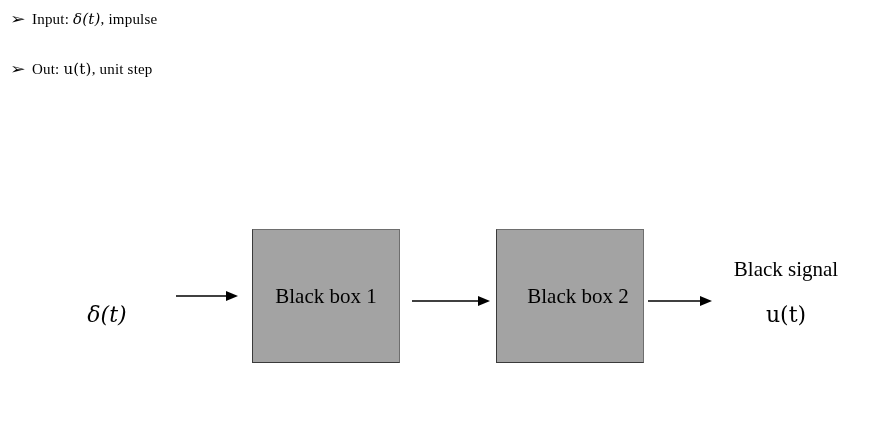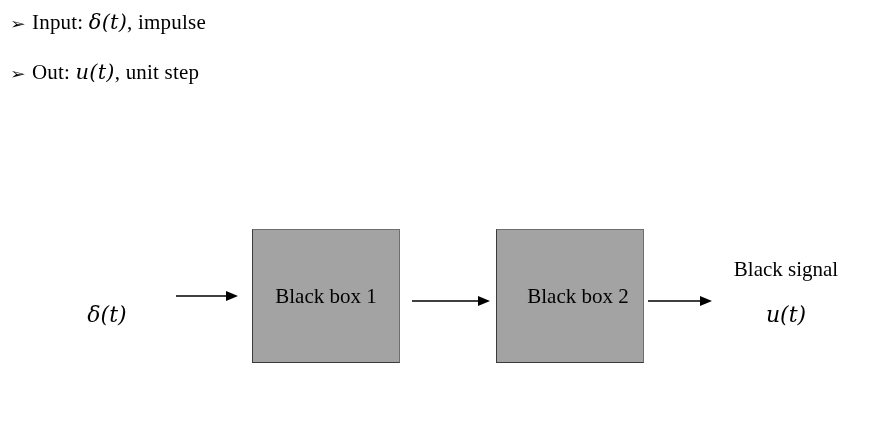--- a/index.html
+++ b/index.html
@@ -31,25 +31,24 @@
     font-size: 15px;
     line-height: 1;
     color: #000000;
     width: 22px;
     display: inline-block;
     transform: scaleX(1.25);
     transform-origin: left center;
   }
   .bullet-text {
     font-family: "Liberation Serif", "DejaVu Serif", serif;
-    font-size: 21px;
+    font-size: 15px;
     letter-spacing: .2px;
   }
   .mathit {
-    font-style: italic;
     font-family: "DejaVu Serif", "Liberation Serif", serif;
   }
   .greek {
     font-style: italic;
     font-family: "DejaVu Serif", serif;
   }
 
   
   .box {
     position: absolute;

